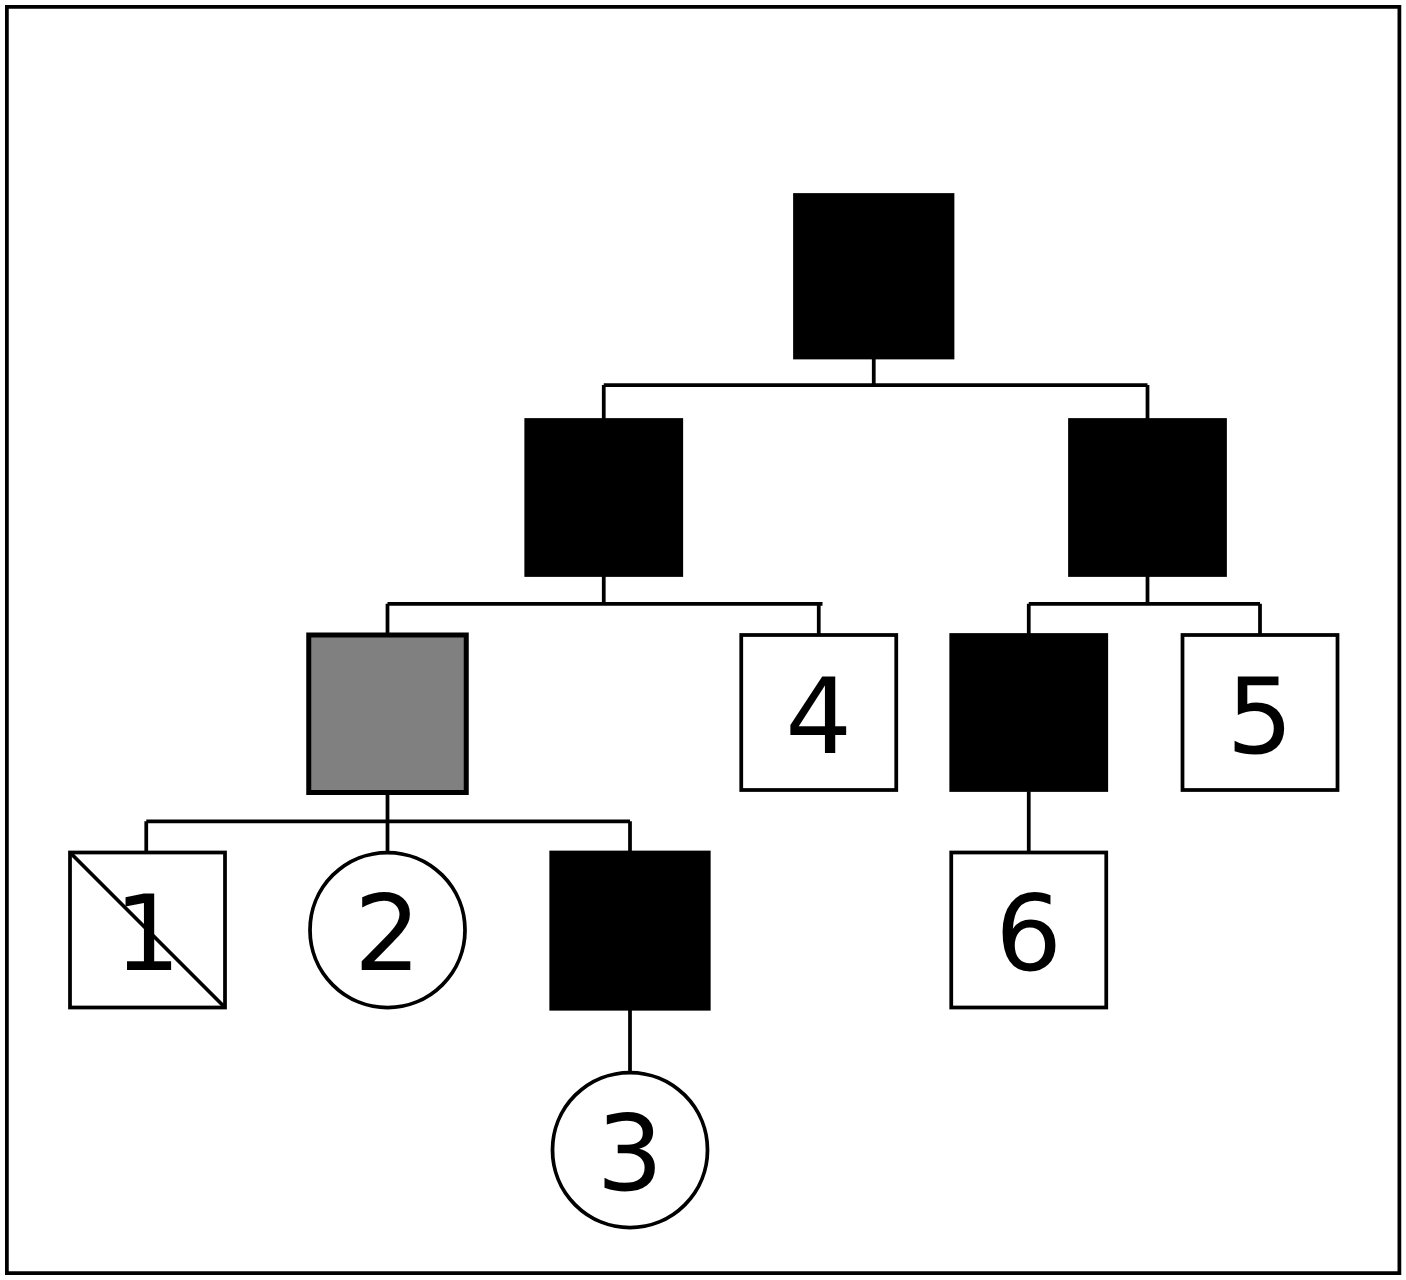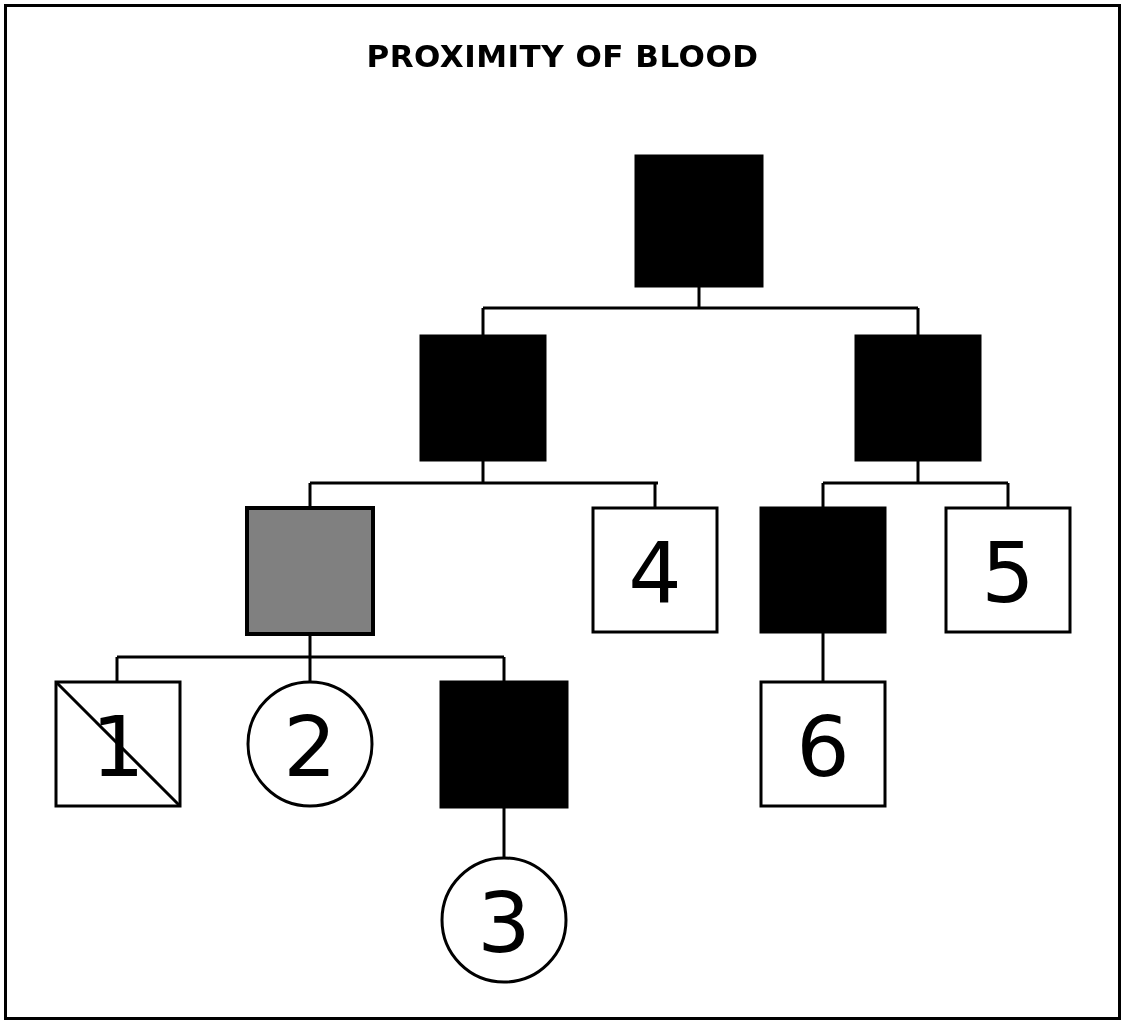--- a/index.html
+++ b/index.html
@@ -55,21 +55,20 @@
     dominant-baseline: central;
   }
 </style>
 </head>
 <body>
 
 <div id="canvas">
 
   <div id="frame-border"></div>
 
-  <div id="chart-title">PROXIMITY OF BLOOD</div>
 
   <svg id="pedigree" viewBox="0 0 1125 1024">
 
     <g stroke="#000000" stroke-width="3" fill="none" stroke-linecap="butt">
 
       <line x1="699" y1="286" x2="699" y2="308"></line>
       <line x1="483" y1="308" x2="918" y2="308"></line>
       <line x1="483" y1="308" x2="483" y2="336"></line>
       <line x1="918" y1="308" x2="918" y2="336"></line>
 

